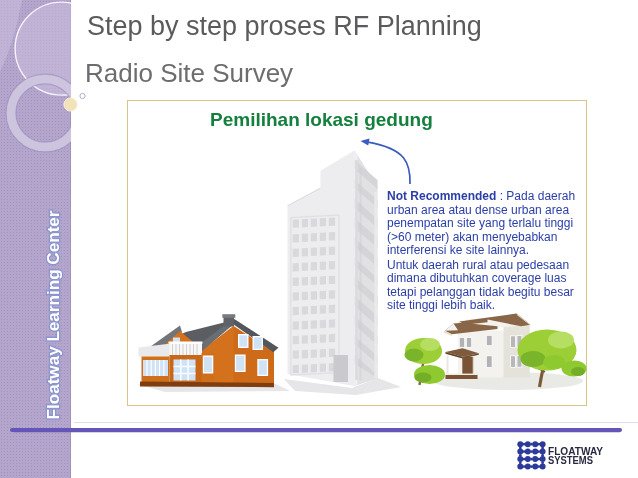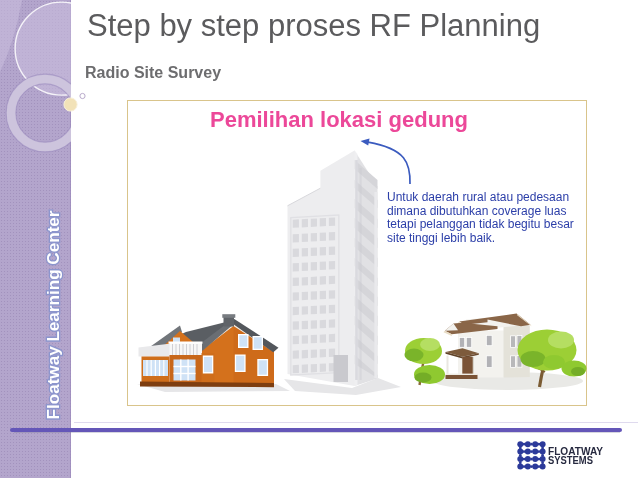--- a/index.html
+++ b/index.html
@@ -38,23 +38,23 @@
 
   <circle cx="70.5" cy="104.5" r="6.6" fill="#f2e2b8" stroke="#f8f0da" stroke-width="1"></circle>
 
   <circle cx="82.5" cy="96" r="2.6" fill="#ffffff" stroke="#b9aacb" stroke-width="1"></circle>
 </svg>
 
 <svg class="abs" style="left:0px;top:0px" width="80" height="478" viewBox="0 0 80 478">
   <text transform="translate(58.5,419.5) rotate(-90)" x="0" y="0" font-family="Liberation Sans, sans-serif" font-size="16" font-weight="bold" fill="#ffffff" stroke="#8c95cd" stroke-width="2.6" paint-order="stroke" textLength="209" lengthAdjust="spacingAndGlyphs">Floatway Learning Center</text>
 </svg>
 
-<div class="abs" style="left:87px;top:7px;font-size:31px;color:#5b5b5d;line-height:38px;white-space:nowrap;">Step by step proses RF Planning</div>
-
-<div class="abs" style="left:85px;top:60px;font-size:16px;color:#6d6d6f;line-height:26px;white-space:nowrap;font-weight:bold;">Radio Site Survey</div>
+<div class="abs" style="left:87px;top:7px;font-size:27px;color:#5b5b5d;line-height:38px;white-space:nowrap;">Step by step proses RF Planning</div>
+
+<div class="abs" style="left:85px;top:60px;font-size:26px;color:#6d6d6f;line-height:26px;white-space:nowrap;">Radio Site Survey</div>
 
 <div class="abs" style="left:127px;top:100px;width:458px;height:304px;background:#ffffff;border:1px solid #d9c48b;"></div>
 
 <svg class="abs" style="left:0;top:0" width="638" height="478" viewBox="0 0 638 478">
 
   <polygon points="284,379 352,388 378,378 401,387 356,395 295,391" fill="#e6e6e8"></polygon>
 
   <polygon points="137,384 276,384 290,391 165,392" fill="#e6e6e8"></polygon>
 
   <ellipse cx="508" cy="381" rx="75" ry="9" fill="#e9e9e6"></ellipse>
@@ -279,23 +279,24 @@
   <ellipse cx="533" cy="359" rx="12.5" ry="8" fill="#7ab42a"></ellipse>
   <ellipse cx="561" cy="340" rx="13" ry="8.5" fill="#b5de62"></ellipse>
   <ellipse cx="554" cy="362" rx="11" ry="7" fill="#8fc930"></ellipse>
   <ellipse cx="574" cy="368.5" rx="12.5" ry="8" fill="#8fc930"></ellipse>
   <ellipse cx="578" cy="371.5" rx="7" ry="4.5" fill="#74ad27"></ellipse>
 
   <path d="M410,184 C410.5,163 406,149 368,142.2" stroke="#3b5bbf" stroke-width="1.7" fill="none"></path>
   <polygon points="360.5,141 369.5,138.6 368.2,145.6" fill="#3b5bbf"></polygon>
 </svg>
 
-<div class="abs" style="left:210px;top:107.5px;font-size:22px;font-weight:bold;color:#ec4899;line-height:24px;white-space:nowrap;">Pemilihan lokasi gedung</div>
+<div class="abs" style="left:210px;top:107.5px;font-size:19px;font-weight:bold;color:#15803d;line-height:24px;white-space:nowrap;">Pemilihan lokasi gedung</div>
 
 <div class="abs" style="left:387px;top:190px;width:200px;font-size:12px;line-height:13.5px;color:#2b3ea8;">
+  <div><b>Not Recommended</b> : Pada daerah<br>urban area atau dense urban area<br>penempatan site yang terlalu tinggi<br>(&gt;60 meter) akan menyebabkan<br>interferensi ke site lainnya.</div>
   <div style="margin-top:1px;">Untuk daerah rural atau pedesaan<br>dimana dibutuhkan coverage luas<br>tetapi pelanggan tidak begitu besar<br>site tinggi lebih baik.</div>
 </div>
 
 <div class="abs" style="left:74px;top:422px;width:564px;height:1.2px;background:#dfdaee;"></div>
 
 <div class="abs" style="left:10px;top:428.3px;width:612px;height:3.7px;background:#6456b8;border-radius:2px;"></div>
 <div class="abs" style="left:14px;top:431.6px;width:606px;height:1px;background:rgba(120,120,150,0.3);"></div>
 
 <svg class="abs" style="left:500px;top:435px" width="130" height="40" viewBox="0 0 130 40">
   <g transform="translate(-500,-435)">

